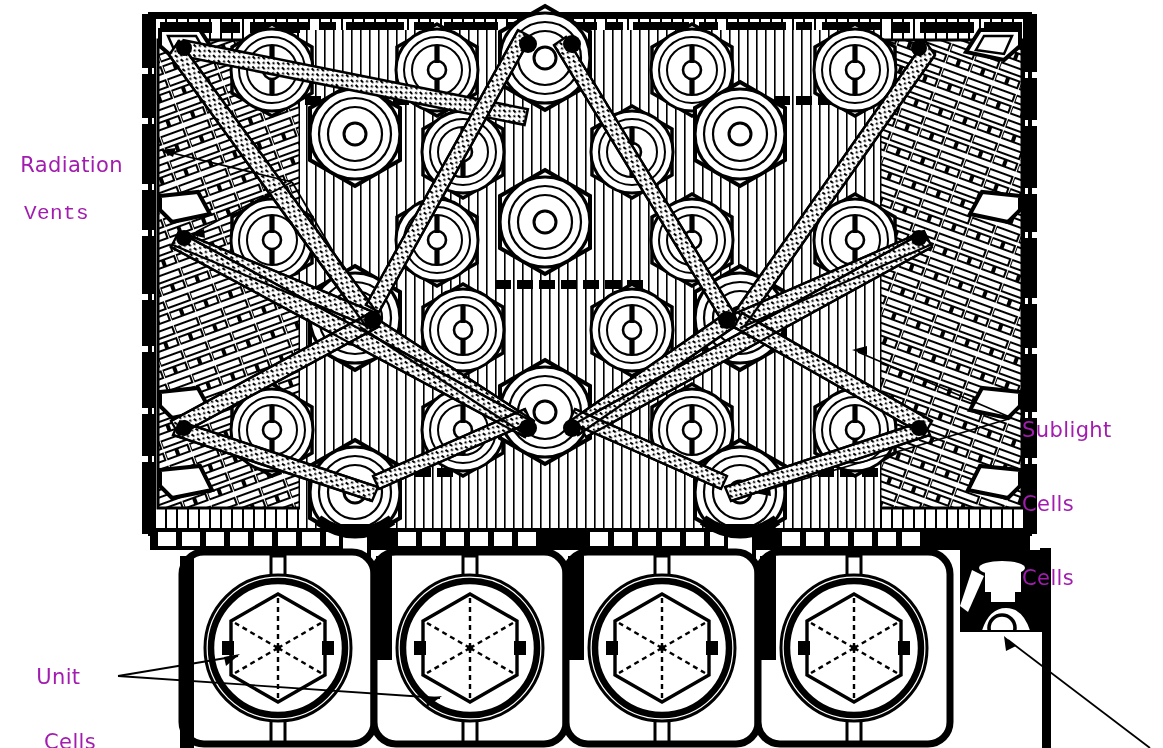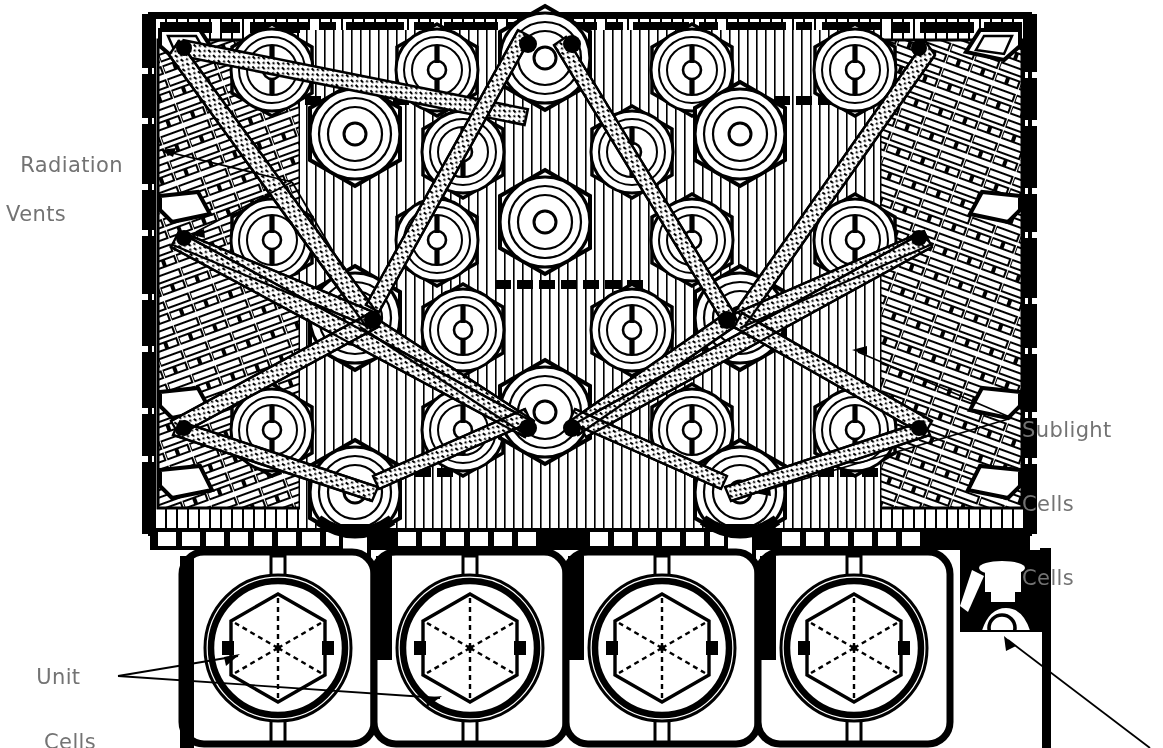--- a/index.html
+++ b/index.html
@@ -10,27 +10,27 @@
     color:#000;
   }
   #stage{position:relative;width:1163px;height:748px;background:#fff;}
   #stage svg{position:absolute;left:0;top:0;display:block;}
   .lbl{
     position:absolute;
     font-family:"DejaVu Sans",sans-serif;
     font-size:21px;
     line-height:1.18;
     letter-spacing:0.4px;
-    color:#737373;
+    color:#a21caf;
     white-space:pre;
     font-weight:400;
     -webkit-font-smoothing:none;
   }
   #lbl-radiation-vents{left:6px;top:128px;text-align:left;}
-  #lbl-radiation-vents .l2{display:block;text-align:left;padding-right:16px;}
+  #lbl-radiation-vents .l2{display:block;text-align:center;padding-right:16px;font-family:Liberation Mono, monospace;}
   #lbl-sublight{left:1022px;top:368px;text-align:left;}
   #lbl-sublight span{display:block;}
   #lbl-power-cells{left:22px;top:640px;text-align:left;}
   #lbl-power-cells .l2{display:block;padding-left:22px;margin-top:16px;}
 </style>
 </head>
 <body>
 
 <div id="stage">
 

